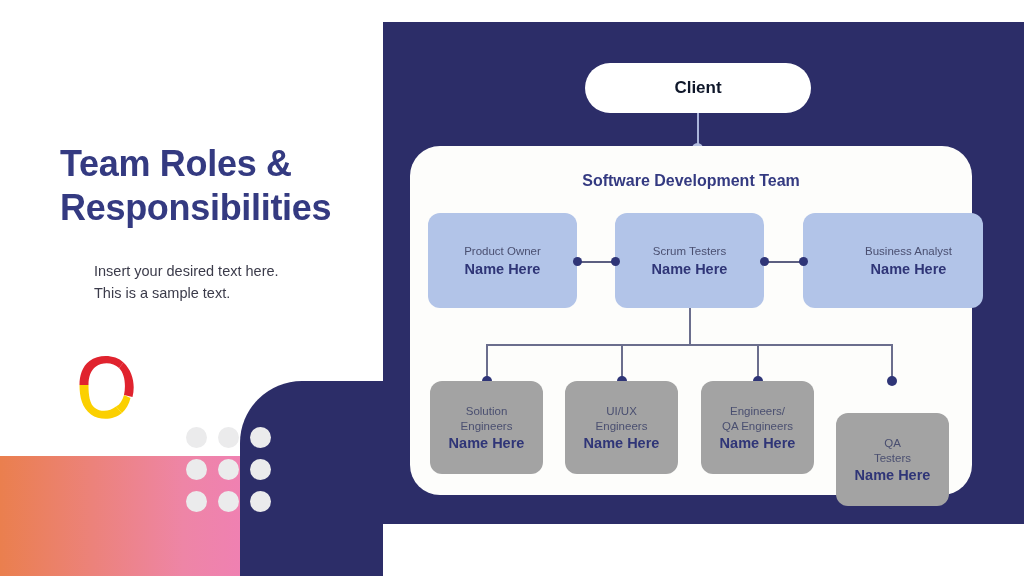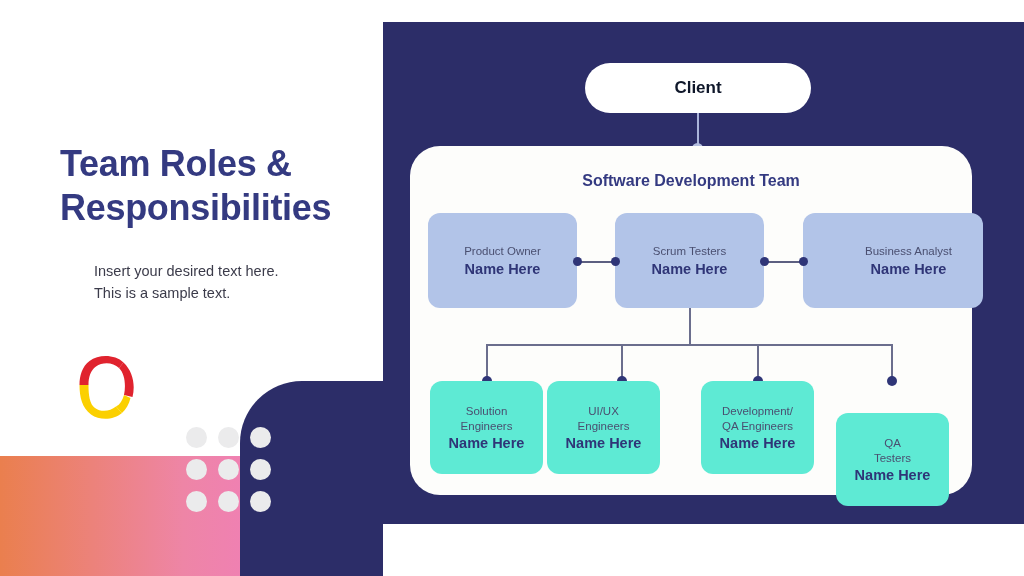--- a/index.html
+++ b/index.html
@@ -238,31 +238,31 @@
   .tree-dot.p0 { left: 482px; }
   .tree-dot.p1 { left: 617px; }
   .tree-dot.p2 { left: 753px; }
   .tree-dot.p3 { left: 887px; }
 
   
   .sub-box {
     position: absolute;
     width: 113px;
     height: 93px;
-    background: #5eead4;
+    background: #a3a3a3;
     border-radius: 12px;
     display: flex;
     flex-direction: column;
     align-items: center;
     justify-content: center;
     text-align: center;
     top: 381px;
   }
   .sub-box.s0 { left: 430px; }
-  .sub-box.s1 { left: 547px; text-align: center; }
+  .sub-box.s1 { left: 565px; text-align: center; }
   .sub-box.s2 { left: 701px; }
   .sub-box.s3 { left: 836px; margin-top: 32px; }
   .sub-label {
     font-size: 11.5px;
     color: #4a4f70;
     line-height: 1.3;
   }
   .sub-name {
     font-size: 14.5px;
     font-weight: bold;
@@ -347,21 +347,21 @@
     <span class="sub-label">Solution</span>
     <span class="sub-label">Engineers</span>
     <span class="sub-name">Name Here</span>
   </div>
   <div class="sub-box s1">
     <span class="sub-label">UI/UX</span>
     <span class="sub-label">Engineers</span>
     <span class="sub-name">Name Here</span>
   </div>
   <div class="sub-box s2">
-    <span class="sub-label">Development/</span>
+    <span class="sub-label">Engineers/</span>
     <span class="sub-label">QA Engineers</span>
     <span class="sub-name">Name Here</span>
   </div>
   <div class="sub-box s3">
     <span class="sub-label">QA</span>
     <span class="sub-label">Testers</span>
     <span class="sub-name">Name Here</span>
   </div>
 
 </div>

